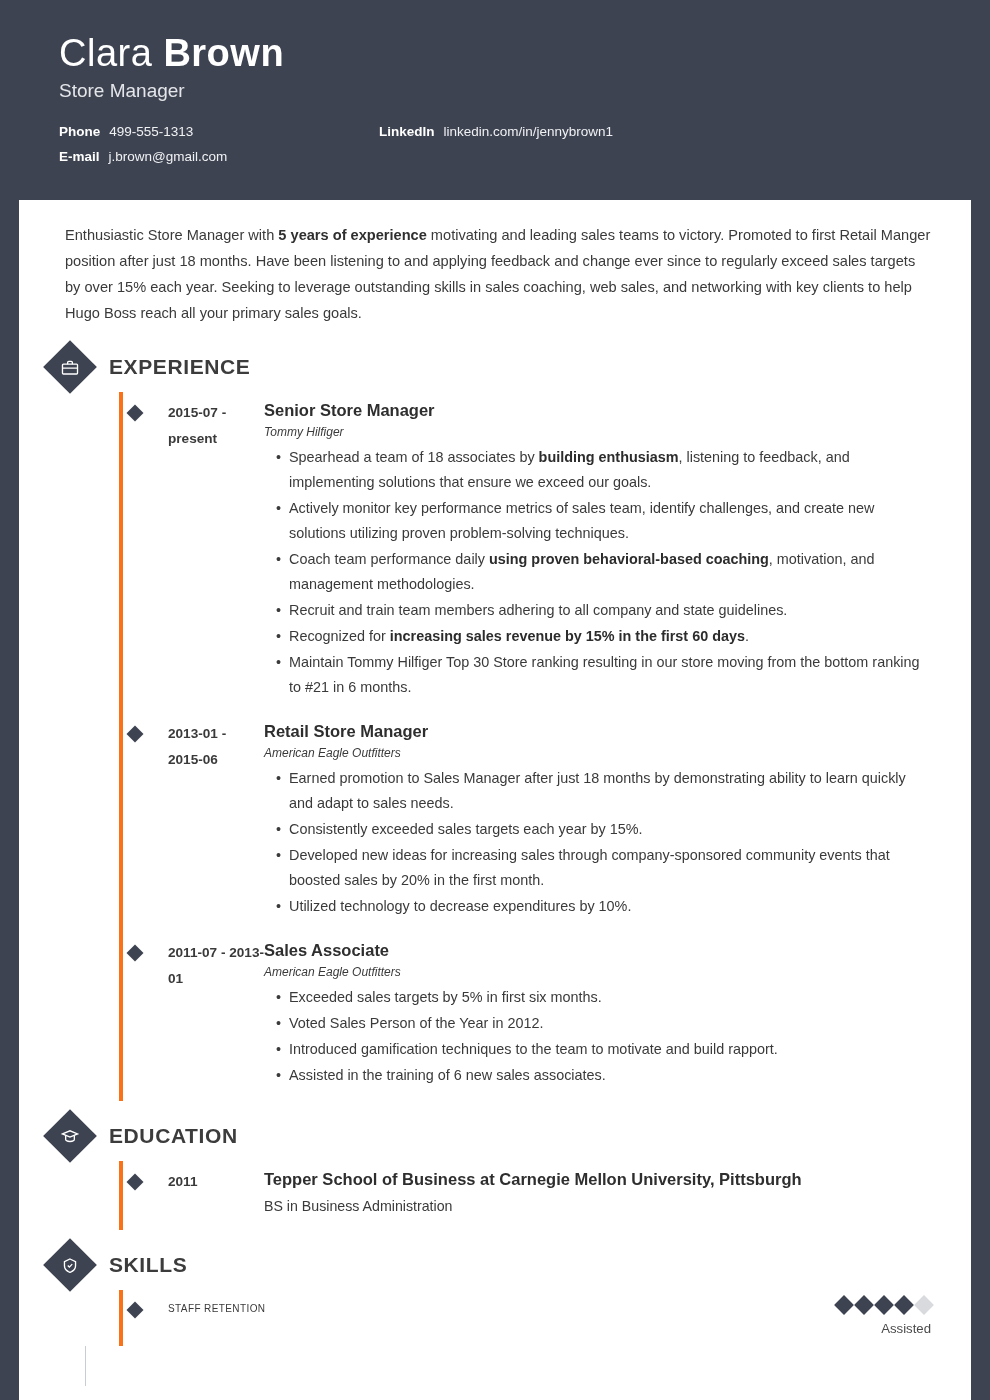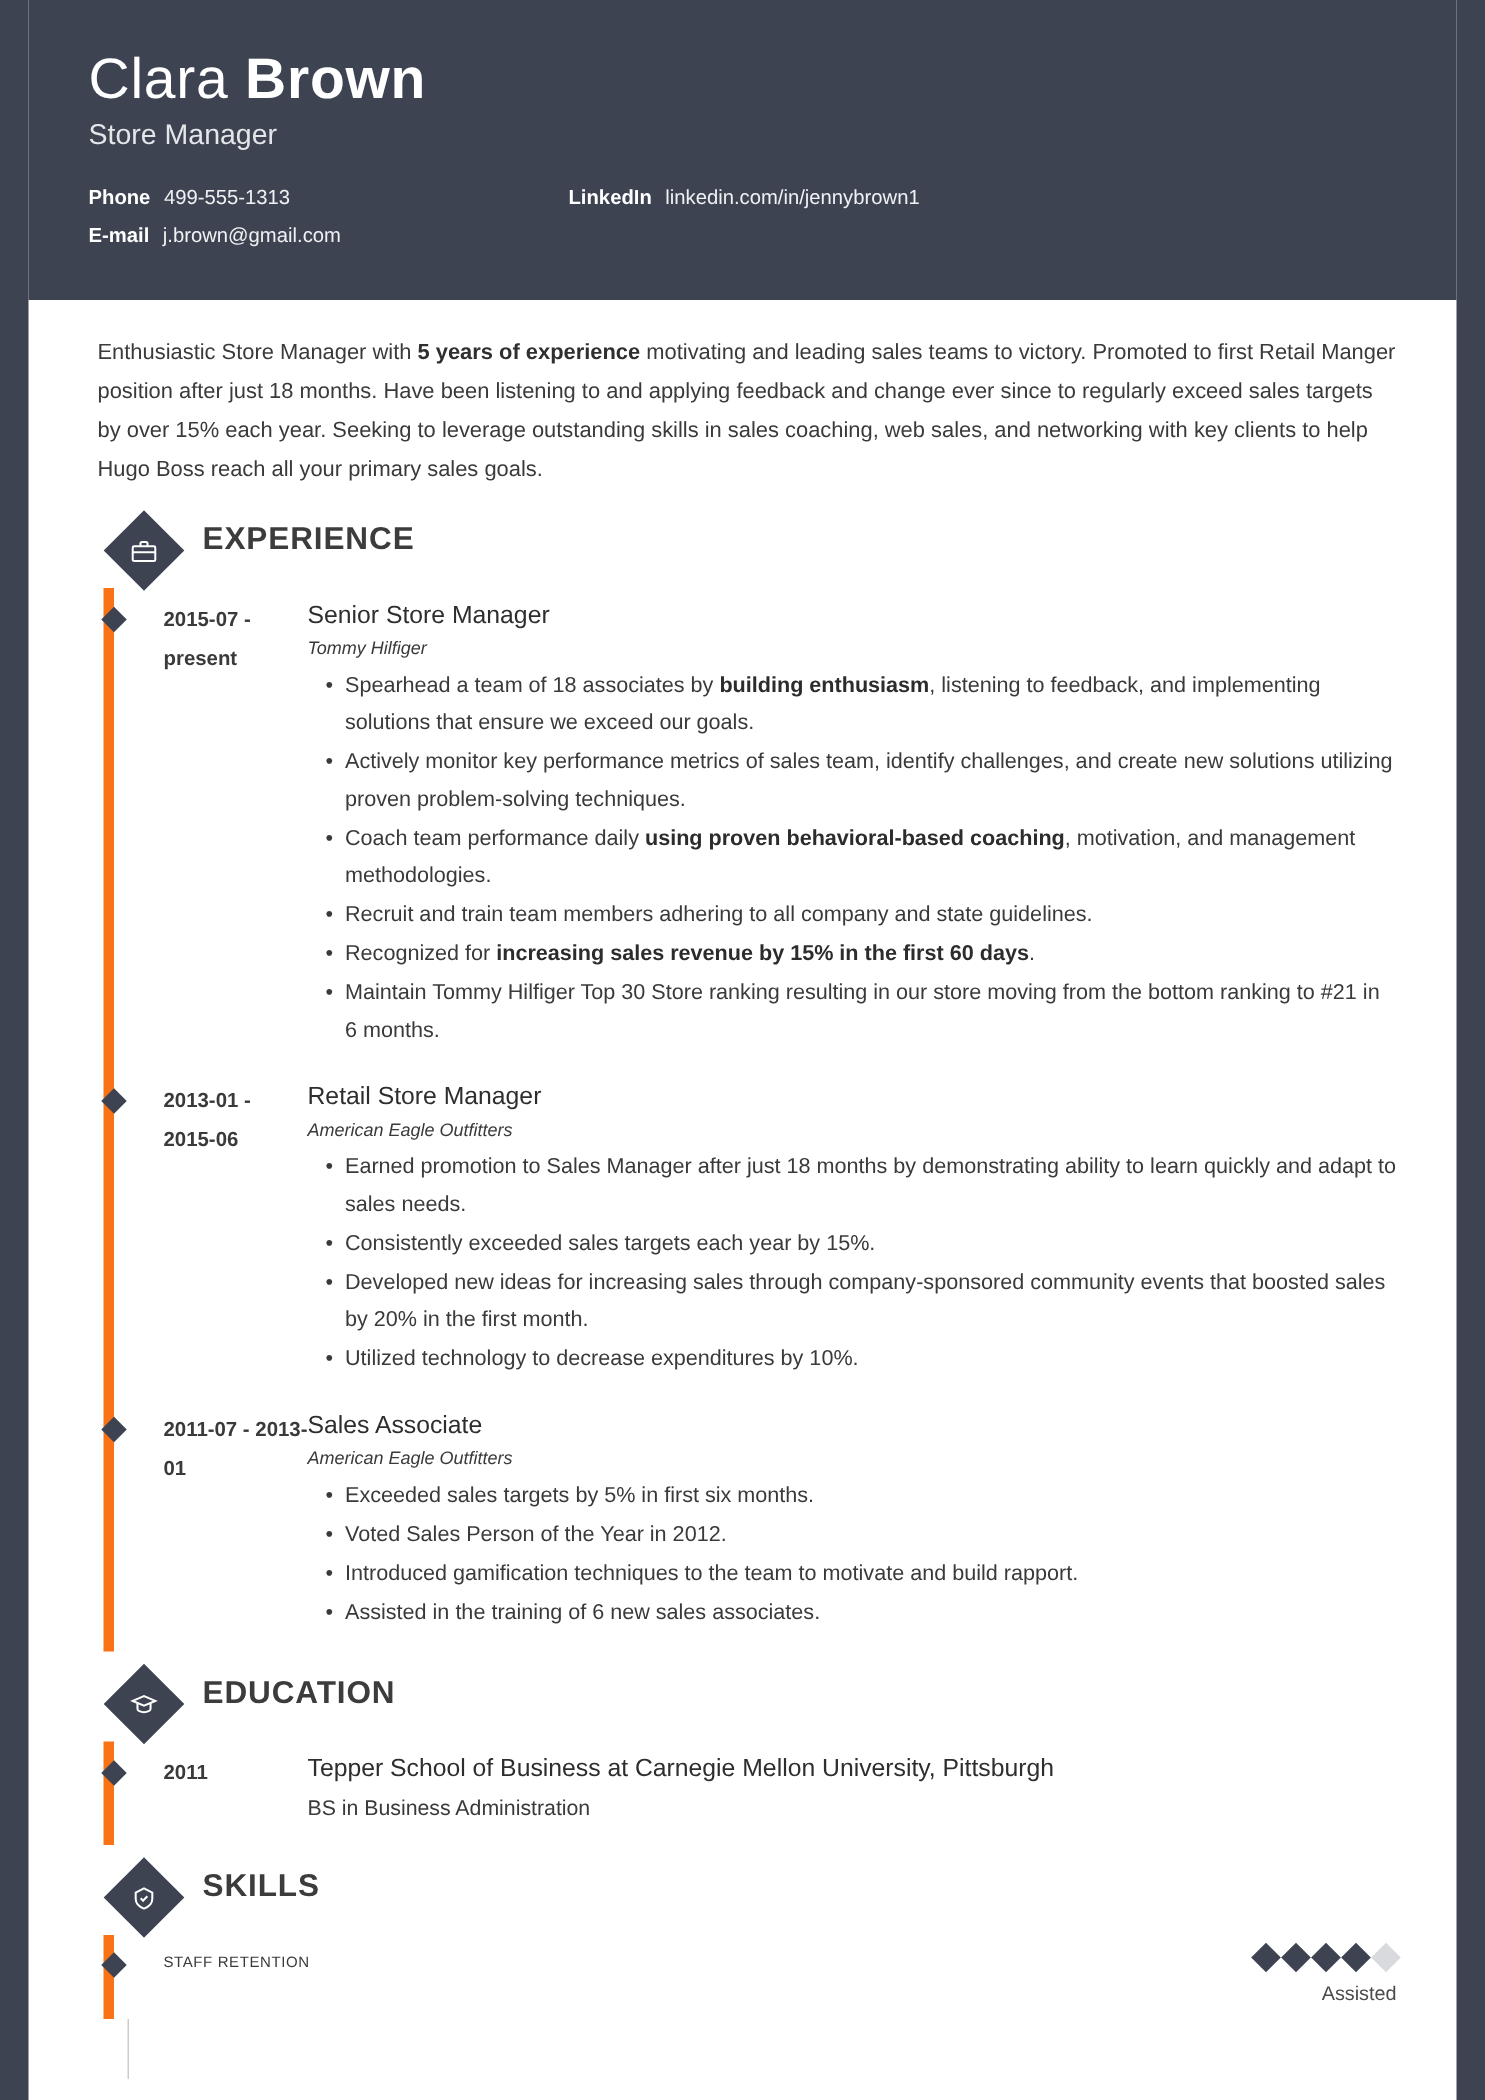--- a/index.html
+++ b/index.html
@@ -68,21 +68,22 @@
     line-height: 26px;
     color: #3a3a3a;
     text-align: left;
   }
   .summary b { font-weight: 700; color: #2f2f2f; }
 
   
   .section { position: relative; }
   .section-head {
     display: flex;
-    padding-left: 56px;
+    align-items: center;
+    padding-left: 30px;
     margin-top: 16px;
     margin-bottom: 6px;
   }
   .diamond-icon {
     width: 38px;
     height: 38px;
     background: #3d4351;
     transform: rotate(45deg);
     display: flex;
     align-items: center;
@@ -95,23 +96,23 @@
     font-size: 21px;
     font-weight: 700;
     letter-spacing: 0.6px;
     color: #3c3c3c;
     margin-left: 20px;
   }
 
   
   .timeline {
     position: relative;
-    margin-left: 50px;
-    padding-left: 0;
-    border-left: 7px solid #f97316;
+    margin-left: 100px;
+    padding-left: 12px;
+    border-left: 4px solid #f97316;
   }
   .entry {
     position: relative;
     display: flex;
     padding: 6px 40px 12px 33px;
   }
   .entry::before {
     content: "";
     position: absolute;
     left: -6.5px;
@@ -125,21 +126,21 @@
     flex: 0 0 96px;
     font-size: 13.6px;
     font-weight: 700;
     color: #3a3a3a;
     line-height: 26px;
     padding-top: 2px;
   }
   .entry-body { flex: 1 1 auto; padding-left: 0; }
   .entry-role {
     font-size: 16.5px;
-    font-weight: 400;
+    font-weight: 700;
     color: #2e2e2e;
     line-height: 24px;
     margin-bottom: 3px;
   }
   .entry-org {
     font-size: 12px;
     font-style: italic;
     color: #3a3a3a;
     margin-bottom: 6px;
   }

